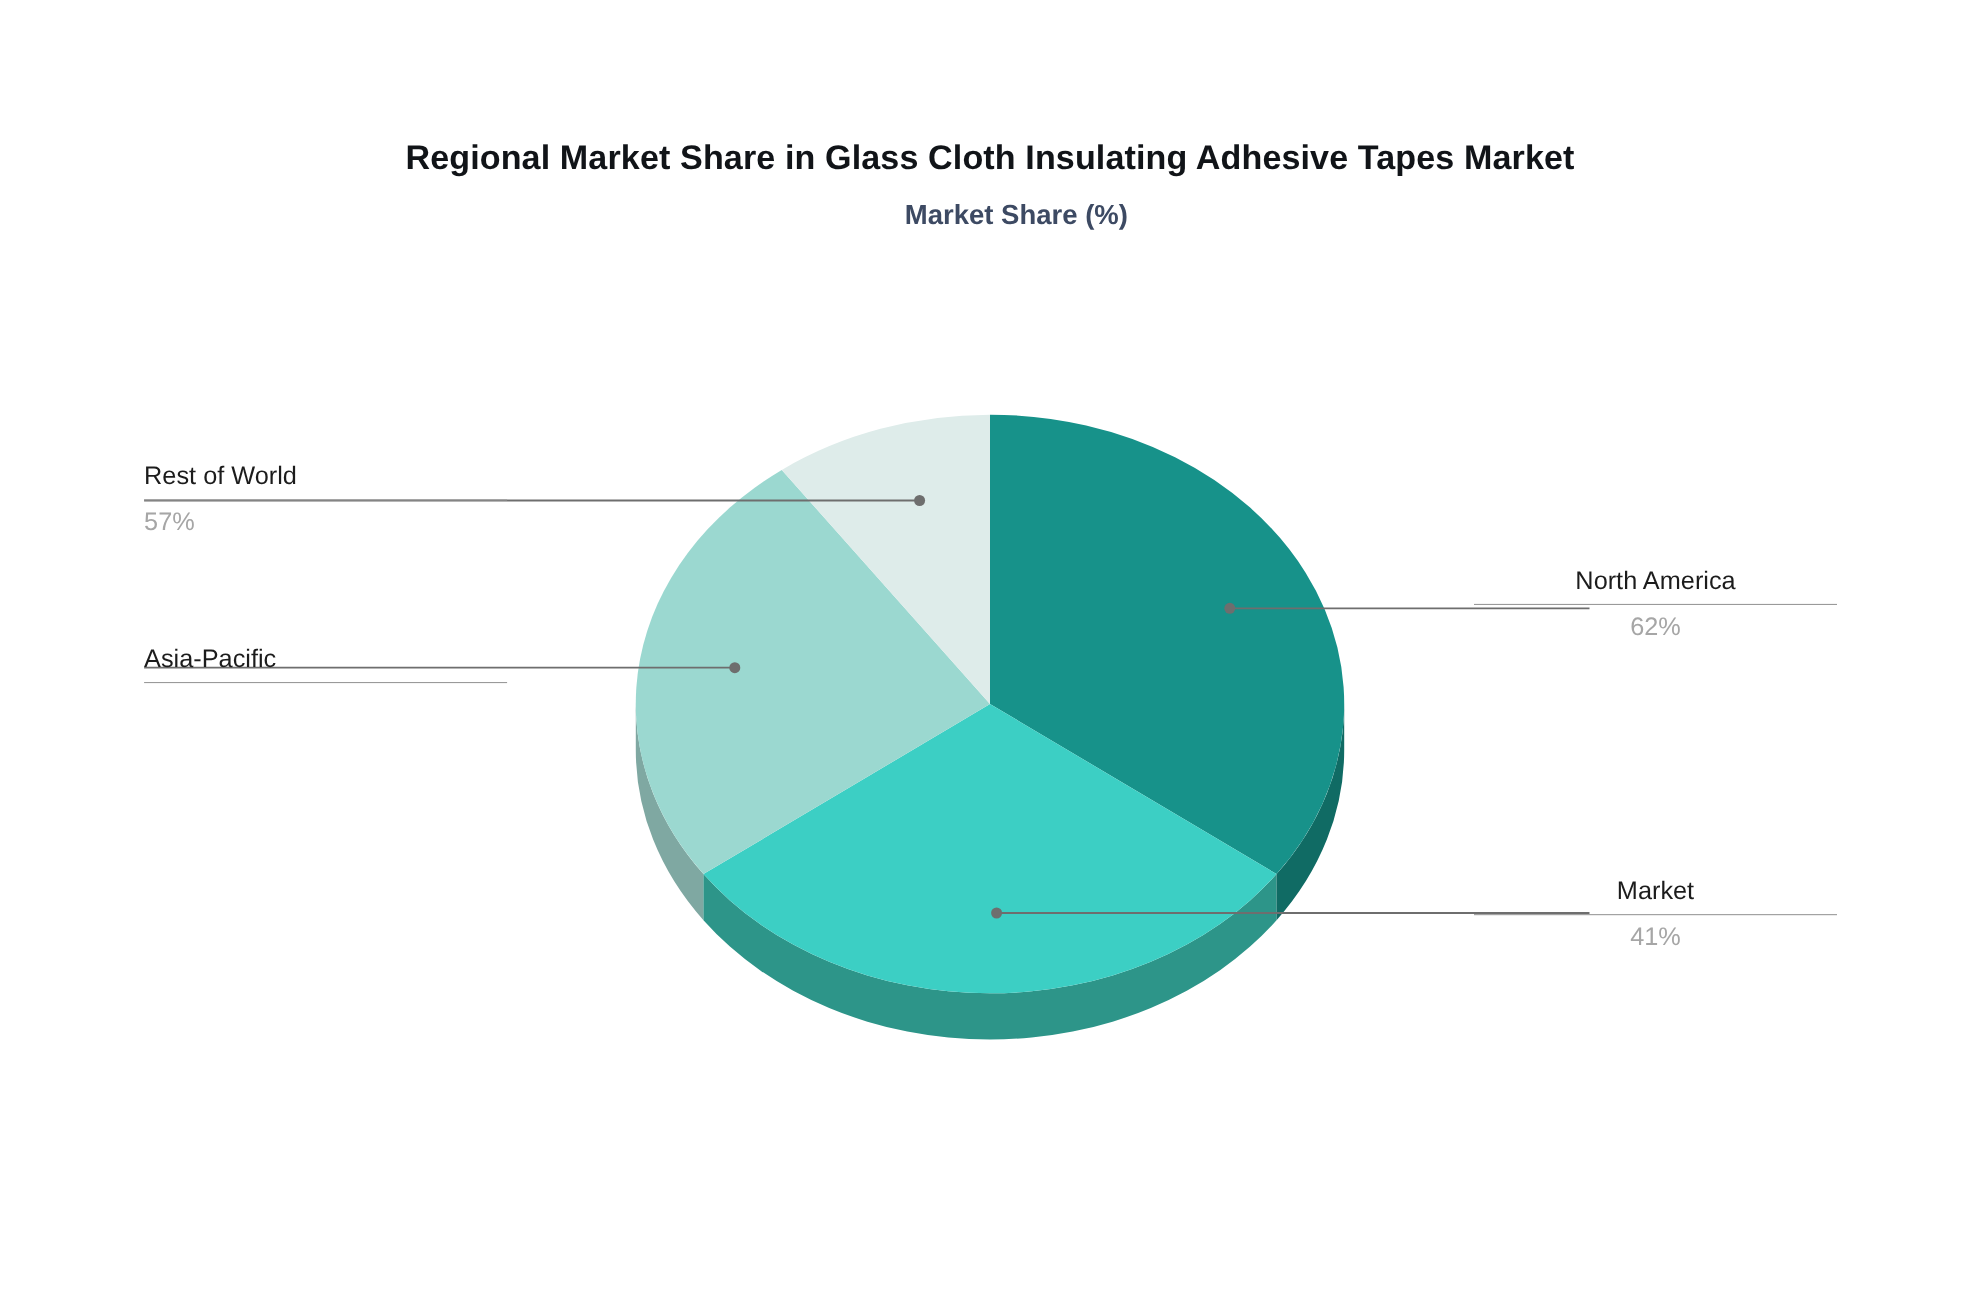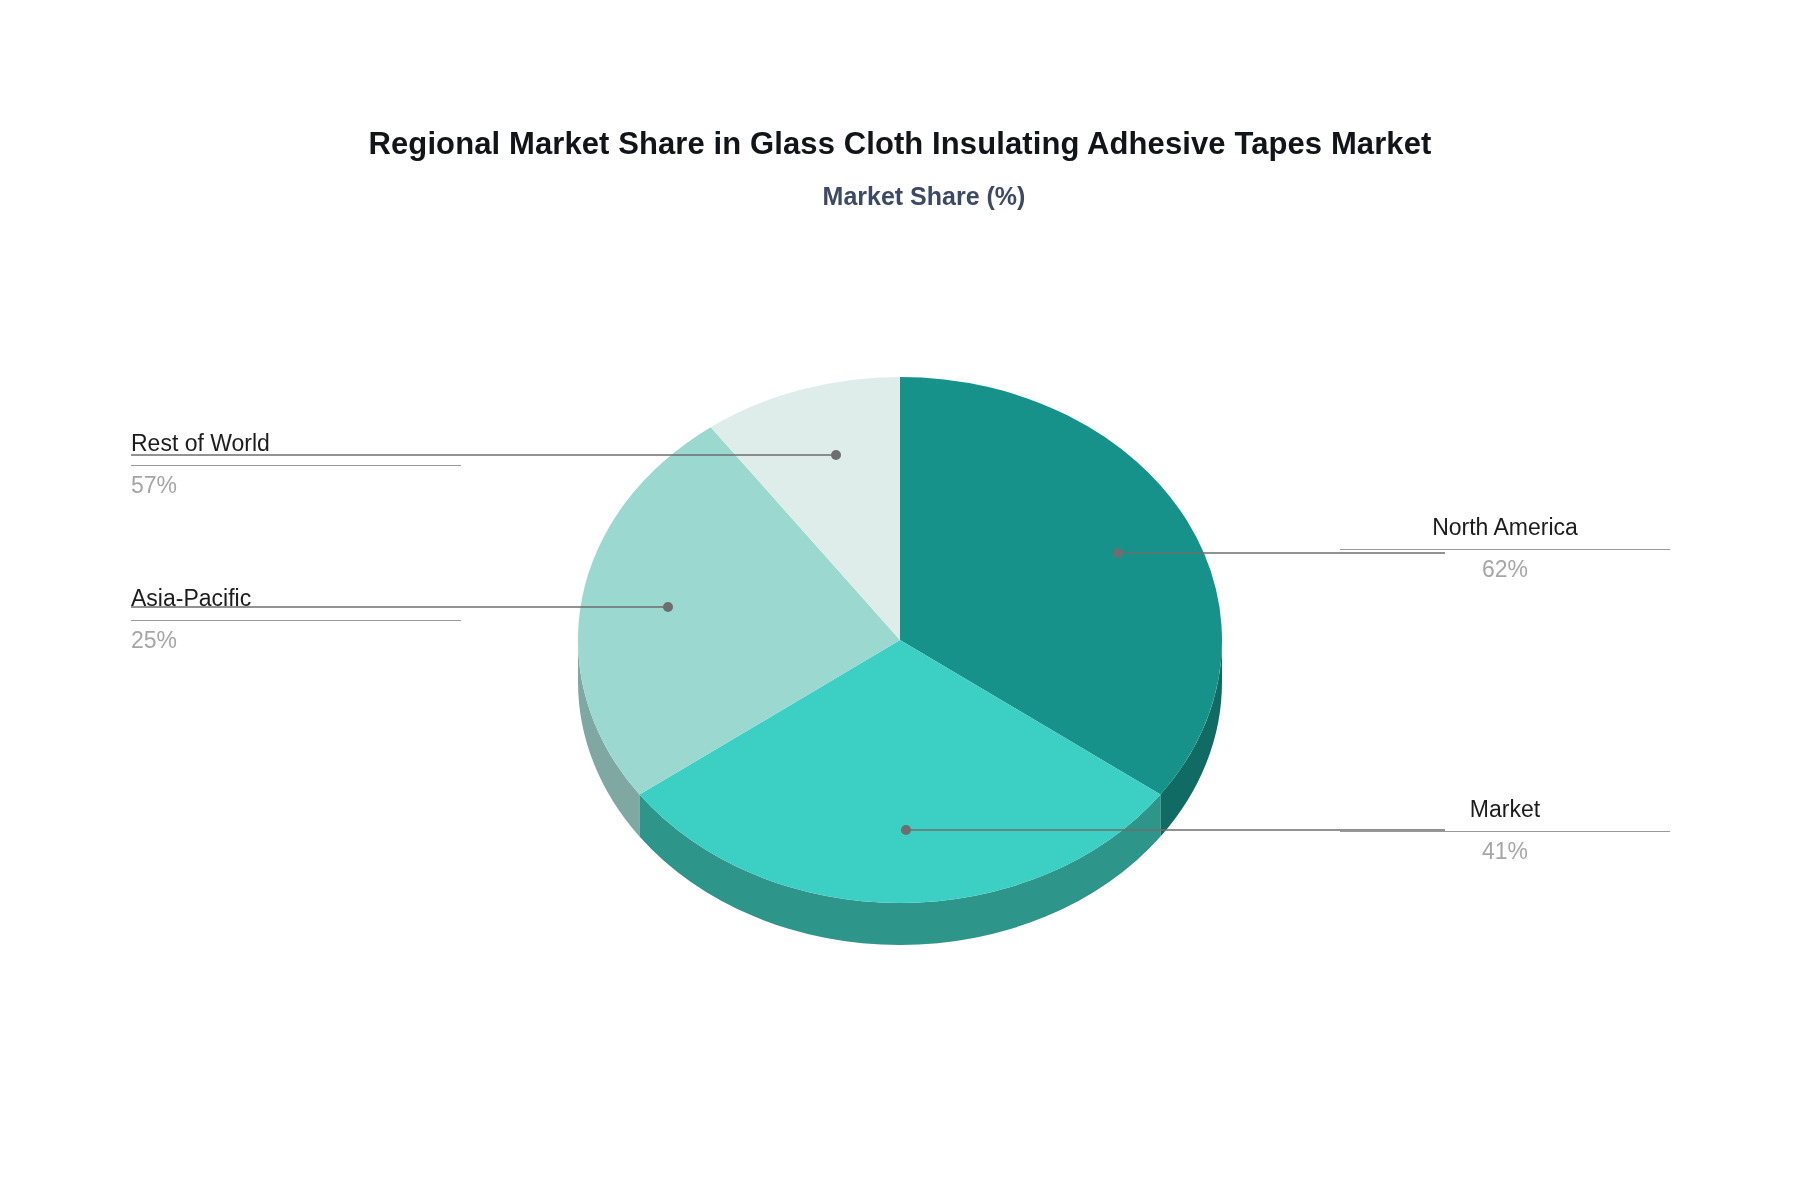--- a/index.html
+++ b/index.html
@@ -74,21 +74,21 @@
     color: #a6a6a6;
     line-height: 1.25;
   }
   .callout.left {
     text-align: left;
   }
   .callout.right {
     text-align: center;
   }
 
-  #callout-row { left: 131px; top: 418px; margin-top: 11px; }
+  #callout-row { left: 131px; top: 418px; }
   #callout-ap  { left: 131px; top: 584px; }
   #callout-na  { left: 1340px; top: 513px; }
   #callout-eu  { left: 1340px; top: 795px; }
 
   
   #amr-logo {
     position: absolute;
     left: 1477px;
     top: 1035px;
     width: 180px;
@@ -159,21 +159,20 @@
 
   <div class="callout left" id="callout-row">
     <div class="cl-name">Rest of World</div>
     <div class="cl-rule"></div>
     <div class="cl-value">57%</div>
   </div>
 
   <div class="callout left" id="callout-ap">
     <div class="cl-name">Asia-Pacific</div>
     <div class="cl-rule"></div>
-    <div class="cl-value">25%</div>
   </div>
 
   <div class="callout right" id="callout-na">
     <div class="cl-name">North America</div>
     <div class="cl-rule"></div>
     <div class="cl-value">62%</div>
   </div>
 
   <div class="callout right" id="callout-eu">
     <div class="cl-name">Market</div>

